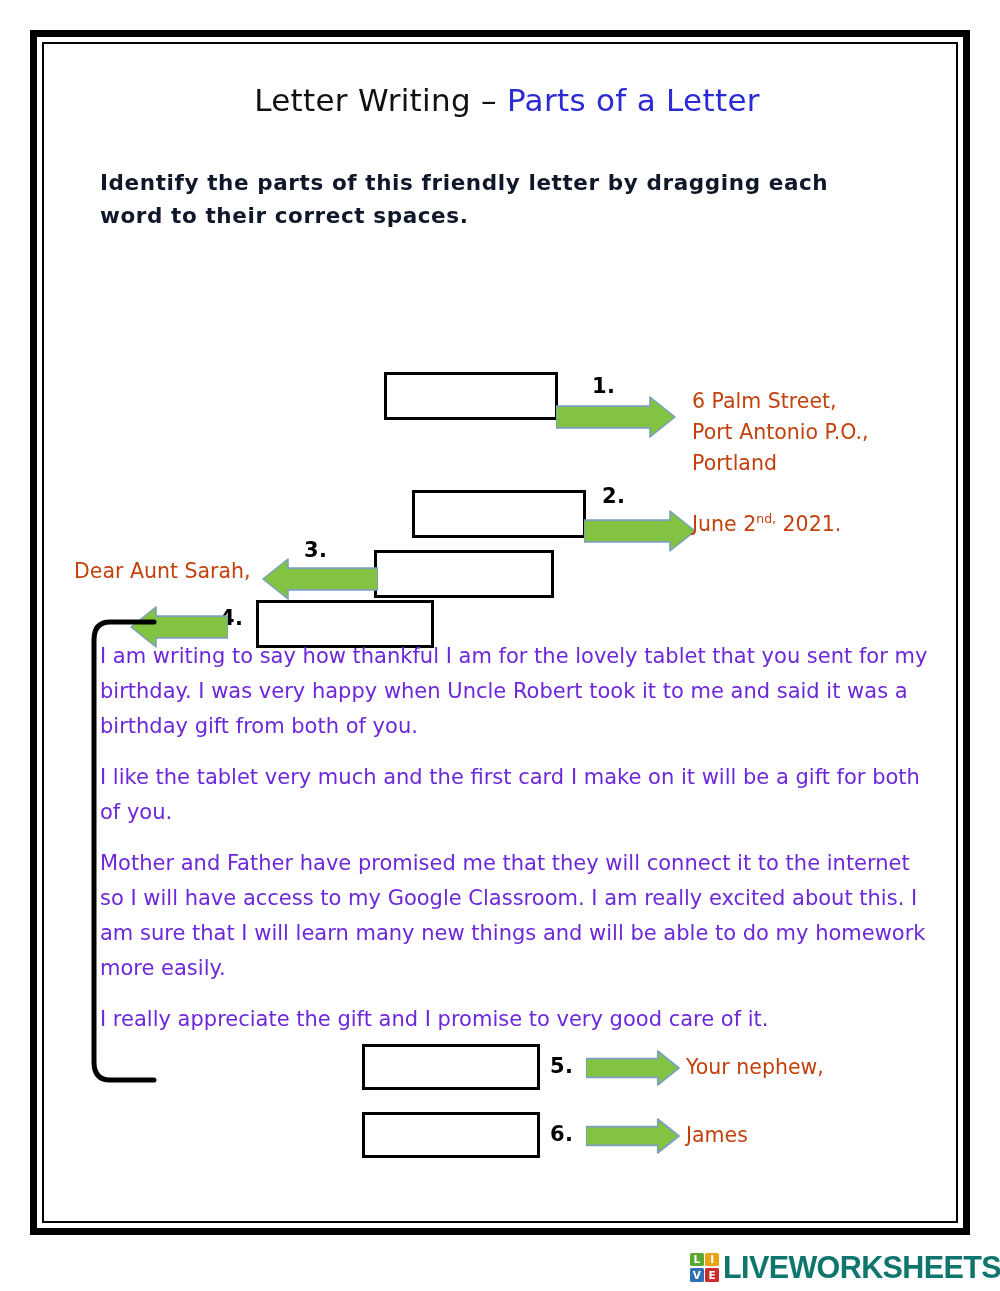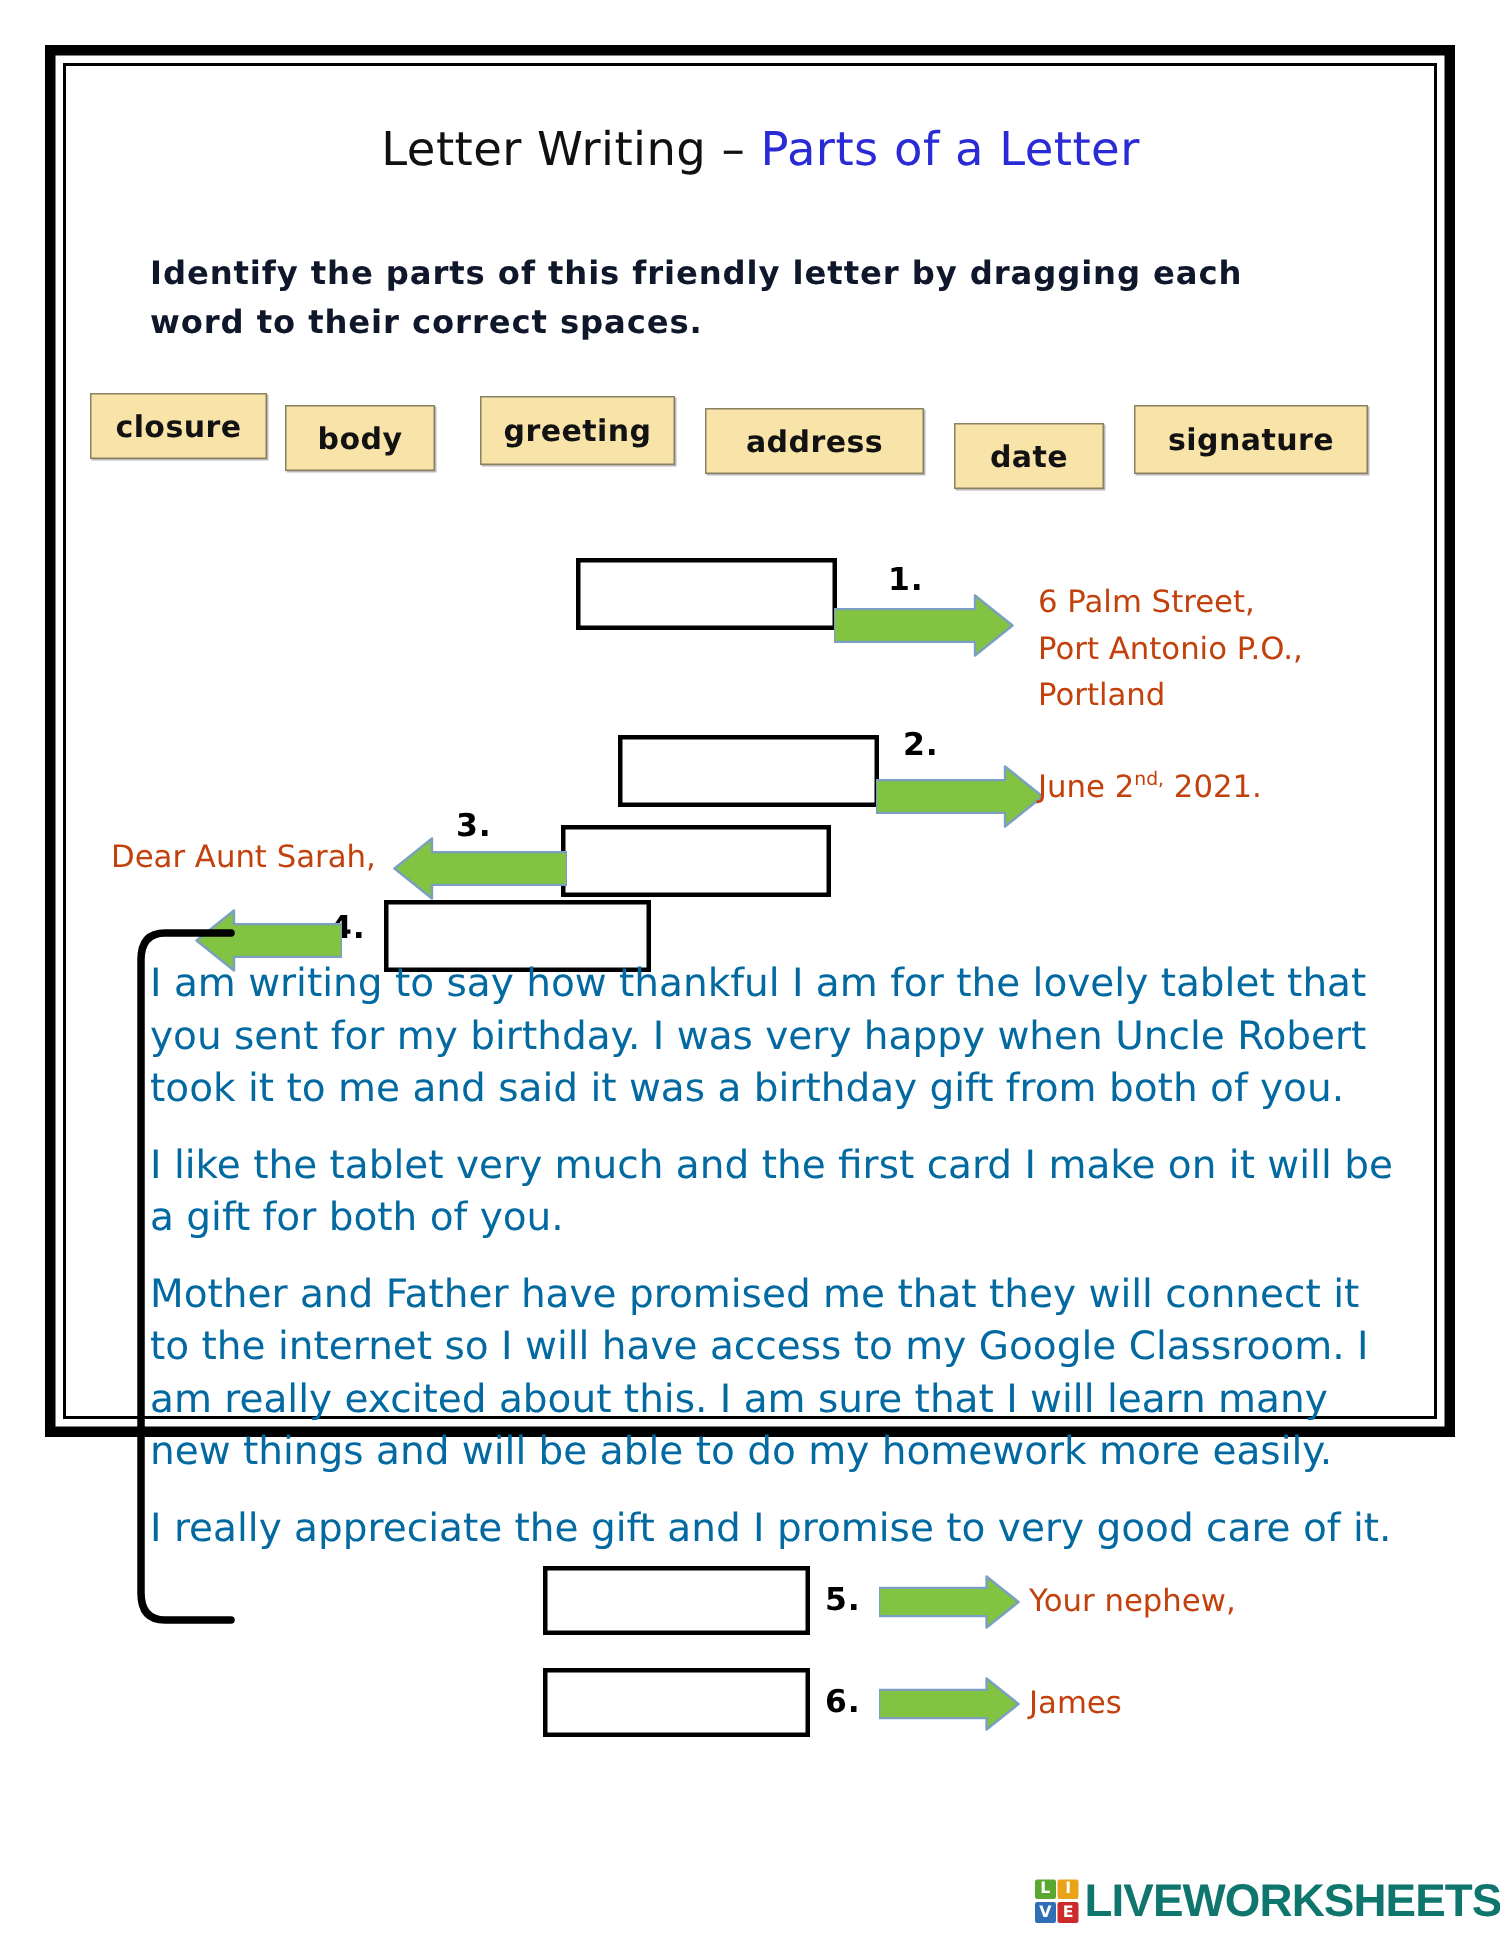--- a/index.html
+++ b/index.html
@@ -14,21 +14,21 @@
     font-family: "DejaVu Sans", sans-serif;
     overflow: hidden;
   }
 
   
   .page-frame {
     position: absolute;
     left: 30px;
     top: 30px;
     width: 940px;
-    height: 928px;
+    height: 1205px;
     border: 7px solid #000000;
     box-sizing: border-box;
     background: #ffffff;
   }
   .page-frame-inner {
     position: absolute;
     left: 5px;
     top: 5px;
     right: 5px;
     bottom: 5px;
@@ -142,23 +142,23 @@
   }
 
   
   .bodyblock {
     position: absolute;
     left: 56px;
     top: 595px;
     width: 840px;
   }
   .para {
-    font-size: 26px;
+    font-size: 21px;
     line-height: 35px;
-    color: #0369a1;
+    color: #6d28d9;
     margin: 0 0 16px 0;
   }
 
   
   .bracket {
     position: absolute;
     left: 44px;
     top: 572px;
   }
 
@@ -203,28 +203,20 @@
 <div class="page-frame">
   <div class="page-frame-inner">
     <div class="sheet">
 
       <div class="title">
         <span>Letter Writing – </span><span class="accent">Parts of a Letter</span>
       </div>
 
       <div class="instructions">Identify the parts of this friendly letter by dragging each word to their correct spaces.</div>
 
-      <div class="wordbank" id="wordbank">
-          <div class="chip" style="left: 16px; top: 12px; width: 118px; height: 44px;">closure</div>
-          <div class="chip" style="left: 146px; top: 20px; width: 100px; height: 44px;">body</div>
-          <div class="chip" style="left: 276px; top: 14px; width: 130px; height: 46px;">greeting</div>
-          <div class="chip" style="left: 426px; top: 22px; width: 146px; height: 44px;">address</div>
-          <div class="chip" style="left: 592px; top: 32px; width: 100px; height: 44px;">date</div>
-          <div class="chip" style="left: 712px; top: 20px; width: 156px; height: 46px;">signature</div>
-        </div>
 
       <div class="letter" id="letter-area">
           <div class="dropbox" style="left: 340px; top: 328px; width: 174px; height: 48px;"></div>
           <div class="num" style="left: 548px; top: 330px;">1.</div>
           <div class="arrow" style="left: 512px; top: 352px;"><svg width="120" height="42" viewBox="0 0 120 42" xmlns="http://www.w3.org/2000/svg">
               <polygon points="0.0,10.1 94.0,10.1 94.0,1.0 119.0,21.0 94.0,41.0 94.0,31.9 0.0,31.9" fill="#82c341" stroke="#7a9fc0" stroke-width="1.6" stroke-linejoin="round"></polygon>
             </svg></div>
           <div class="ltext" style="left: 648px; top: 342px;">6 Palm Street,<br>Port Antonio P.O.,<br>Portland</div>
           <div class="dropbox" style="left: 368px; top: 446px; width: 174px; height: 48px;"></div>
           <div class="num" style="left: 558px; top: 440px;">2.</div>

